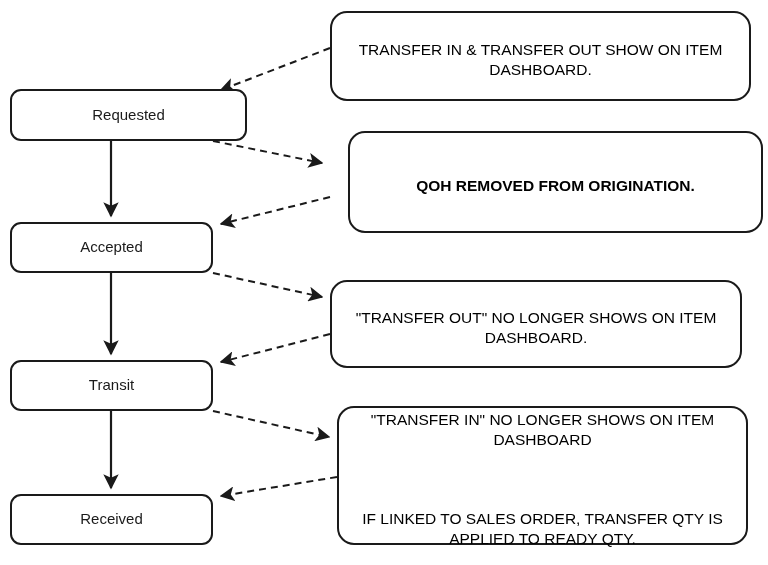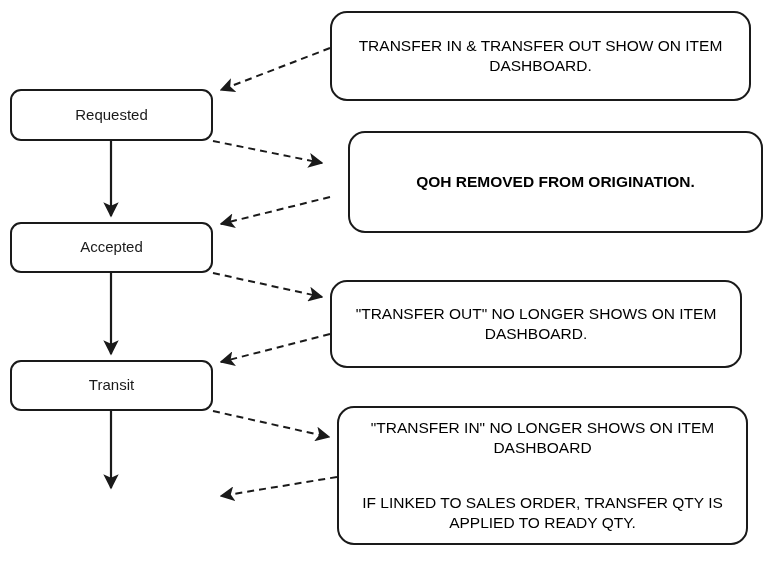--- a/index.html
+++ b/index.html
@@ -49,20 +49,21 @@
     font-size: 15.5px;
     color: #000000;
     line-height: 1.3;
     padding: 6px 14px;
   }
   .note-inner {
     width: 100%;
   }
   .note-line {
     display: block;
+    margin-top: 8px;
   }
   .note-line.bold {
     font-weight: bold;
   }
   .note-line.spacer {
     display: block;
     height: 17px;
   }
 </style>
 </head>
@@ -106,32 +107,35 @@
       <line x1="330" y1="334" x2="221" y2="362" stroke="#1a1a1a" stroke-width="2" stroke-dasharray="7 5" marker-end="url(#arrow-dashed)"></line>
     </g>
     <g>
       <line x1="213" y1="411" x2="329" y2="437" stroke="#1a1a1a" stroke-width="2" stroke-dasharray="7 5" marker-end="url(#arrow-dashed)"></line>
     </g>
     <g>
       <line x1="337" y1="477" x2="221" y2="496" stroke="#1a1a1a" stroke-width="2" stroke-dasharray="7 5" marker-end="url(#arrow-dashed)"></line>
     </g>
   </svg>
 
-  <div class="node state-node" style="left:10px; top:89px; width:203px; height:52px;">
+  <div class="node state-node" style="left:10px; top:89px; width:237px; height:52px;">
     <span>Requested</span>
   </div>
 
   <div class="node state-node" style="left:10px; top:222px; width:203px; height:51px;">
     <span>Accepted</span>
   </div>
 
   <div class="node state-node" style="left:10px; top:360px; width:203px; height:51px;">
     <span>Transit</span>
   </div>
 
+  <div class="node state-node" style="left:10px; top:494px; width:203px; height:51px;">
+    <span>Received</span>
+  </div>
 
   <div class="node note-node" style="left:330px; top:11px; width:421px; height:90px;">
     <div class="note-inner">
       <span class="note-line">TRANSFER IN &amp; TRANSFER OUT SHOW ON ITEM DASHBOARD.</span>
     </div>
   </div>
 
   <div class="node note-node" style="left:348px; top:131px; width:415px; height:102px;">
     <div class="note-inner">
       <span class="note-line bold">QOH REMOVED FROM ORIGINATION.</span>

